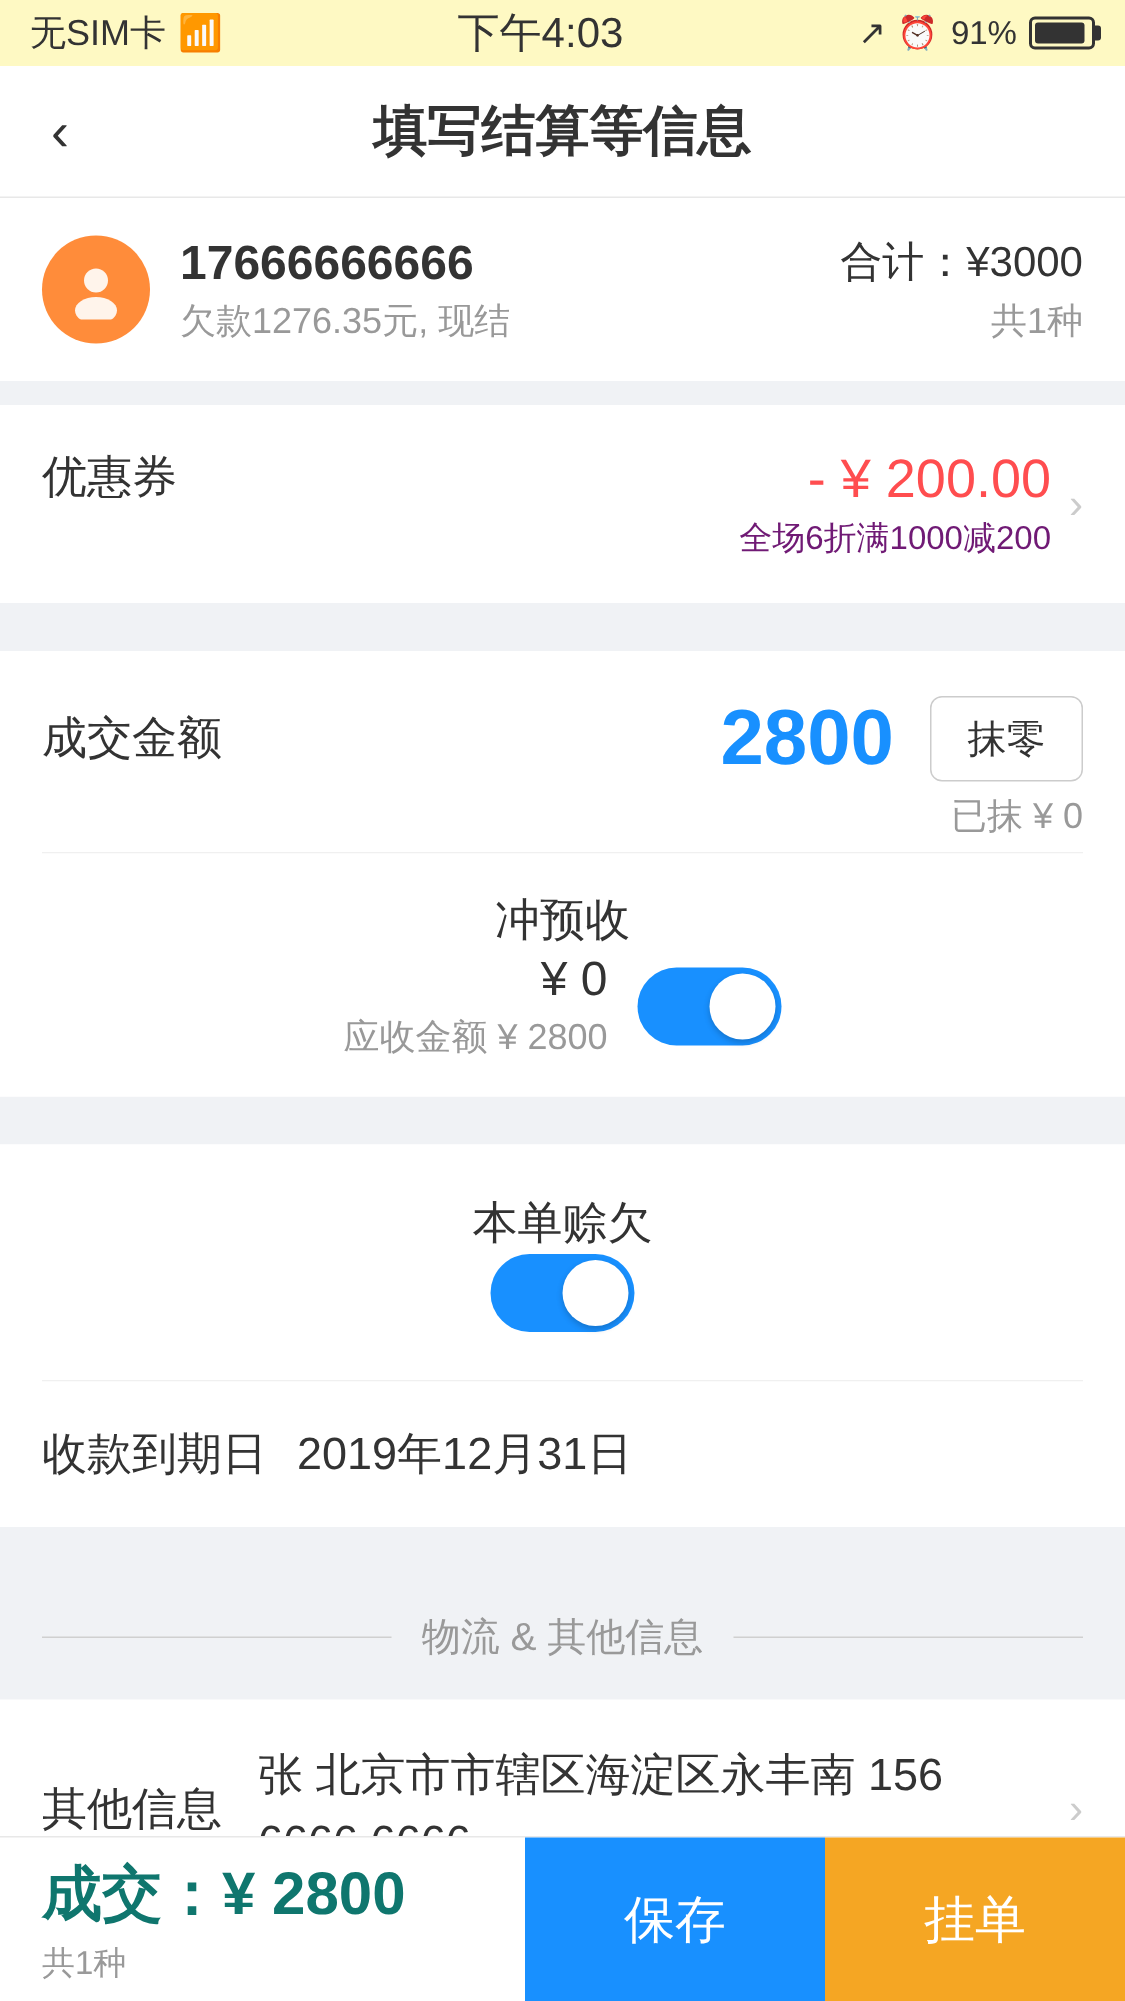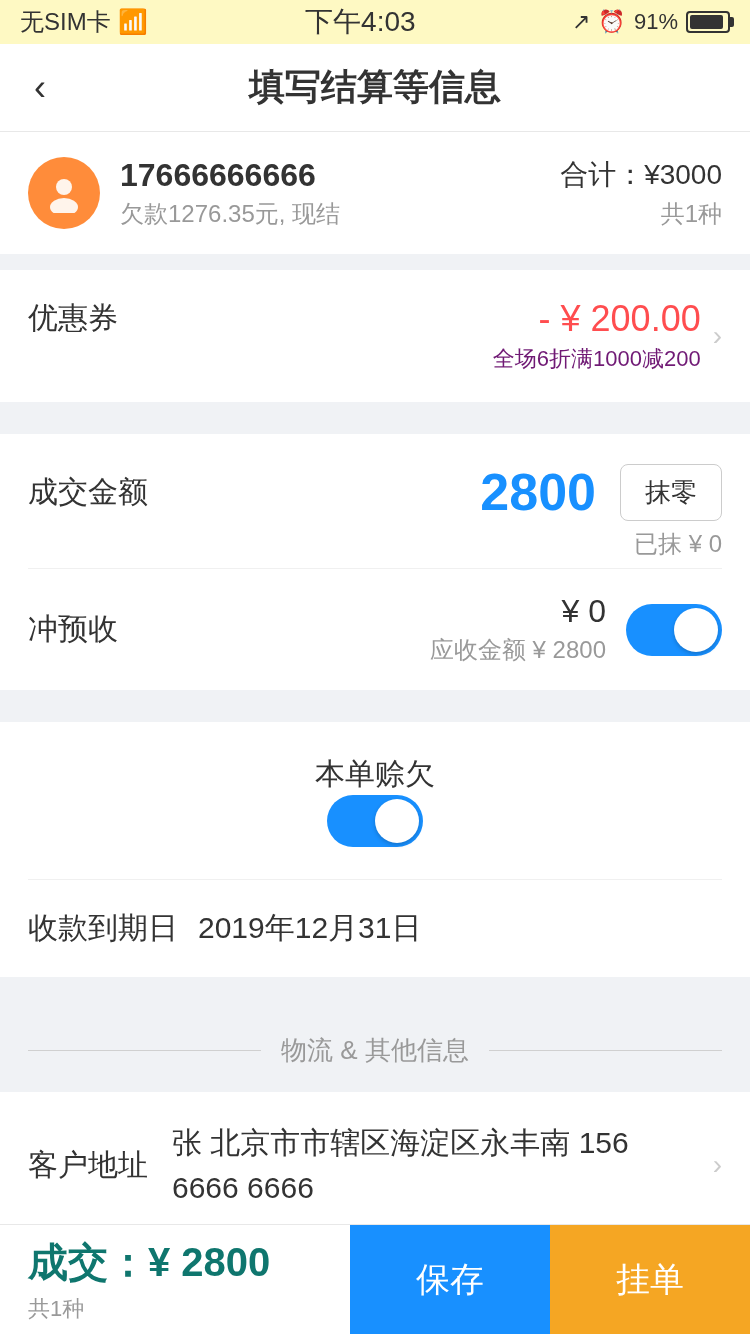--- a/index.html
+++ b/index.html
@@ -188,20 +188,21 @@
       margin-top: 6px;
     }
 
     
     .prepay-row {
       display: flex;
       align-items: center;
       justify-content: space-between;
       padding: 24px 28px;
       background: #fff;
+      flex-direction: column;
     }
     .prepay-label {
       font-size: 30px;
       color: #333;
     }
     .prepay-right {
       display: flex;
       align-items: center;
       gap: 20px;
     }
@@ -472,21 +473,21 @@
   <div class="separator"></div>
 
   <div class="logistics-divider">
     <div class="divider-line"></div>
     <div class="divider-text">物流 &amp; 其他信息</div>
     <div class="divider-line"></div>
   </div>
 
   <div class="card">
     <div class="address-row">
-      <div class="address-label">客户地址</div>
+      <div class="address-label">其他信息</div>
       <div class="address-value">张 北京市市辖区海淀区永丰南 156 6666 6666</div>
       <span class="chevron-right">›</span>
     </div>
   </div>
 
 </div>
 
 <div class="footer">
   <div class="footer-info">
     <div class="footer-amount">

